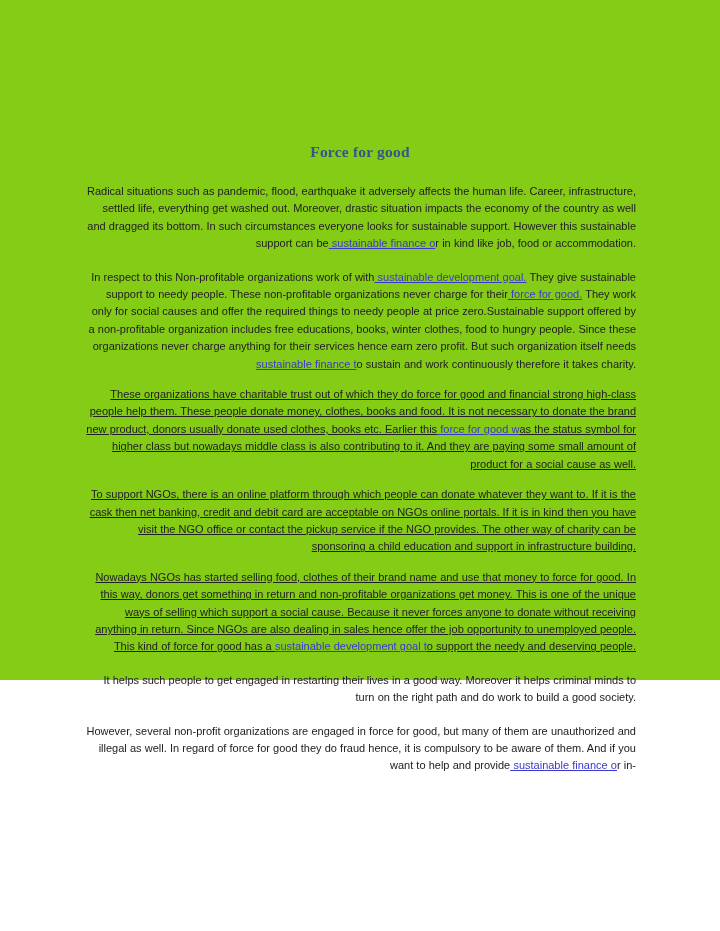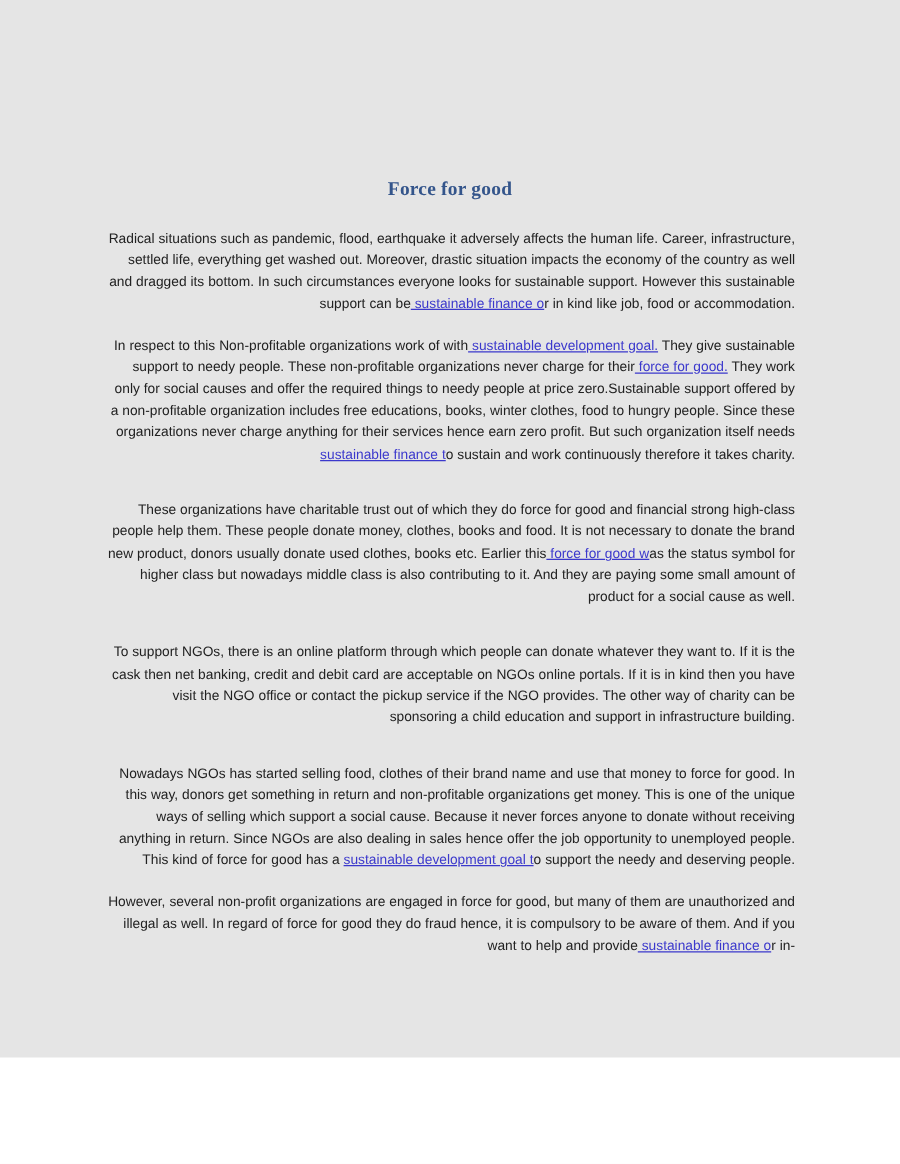--- a/index.html
+++ b/index.html
@@ -10,22 +10,22 @@
   }
   body {
     width: 720px;
     height: 931px;
     overflow: hidden;
     font-family: "Liberation Sans", sans-serif;
   }
   .page {
     position: relative;
     width: 720px;
-    height: 846px;
-    background: #e5e5e5;
+    height: 680px;
+    background: #84cc16;
     box-sizing: border-box;
   }
   .doc-title {
     position: absolute;
     top: 133px;
     left: 0;
     width: 720px;
     text-align: center;
     font-family: "Liberation Serif", serif;
     font-weight: bold;
@@ -44,21 +44,22 @@
     font-size: 11px;
     line-height: 17.4px;
     color: #212121;
     text-align: right;
     word-spacing: 0.1px;
   }
   .para + .para {
     margin-top: 16px;
   }
   .para.gap-before {
-    margin-top: 27px;
+    margin-top: 13px;
+    text-decoration: underline;
   }
   .lnk {
     color: #3b38cc;
     text-decoration: underline;
     text-underline-offset: 1px;
     cursor: pointer;
   }
 </style>
 </head>
 <body>
@@ -66,16 +67,17 @@
 <div class="page">
 
   <h1 class="doc-title">Force for good</h1>
 
   <div class="body-col">
       <p class="para"><span>Radical situations such as pandemic, flood, earthquake it adversely affects the human life. Career, infrastructure, settled life, everything get washed out. Moreover, drastic situation impacts the economy of the country as well and dragged its bottom. In such circumstances everyone looks for sustainable support. However this sustainable support can be</span><a class="lnk"> sustainable finance o</a><span>r in kind like job, food or accommodation.</span></p>
       <p class="para"><span>In respect to this Non-profitable organizations work of with</span><a class="lnk"> sustainable development goal.</a><span> They give sustainable support to needy people. These non-profitable organizations never charge for their</span><a class="lnk"> force for good.</a><span> They work only for social causes and offer the required things to needy people at price zero.Sustainable support offered by a non-profitable organization includes free educations, books, winter clothes, food to hungry people. Since these organizations never charge anything for their services hence earn zero profit. But such organization itself needs </span><a class="lnk">sustainable finance t</a><span>o sustain and work continuously therefore it takes charity.</span></p>
       <p class="para gap-before"><span>These organizations have charitable trust out of which they do force for good and financial strong high-class people help them. These people donate money, clothes, books and food. It is not necessary to donate the brand new product, donors usually donate used clothes, books etc. Earlier this</span><a class="lnk"> force for good w</a><span>as the status symbol for higher class but nowadays middle class is also contributing to it. And they are paying some small amount of product for a social cause as well.</span></p>
       <p class="para gap-before"><span>To support NGOs, there is an online platform through which people can donate whatever they want to. If it is the cask then net banking, credit and debit card are acceptable on NGOs online portals. If it is in kind then you have visit the NGO office or contact the pickup service if the NGO provides. The other way of charity can be sponsoring a child education and support in infrastructure building.</span></p>
       <p class="para gap-before"><span>Nowadays NGOs has started selling food, clothes of their brand name and use that money to force for good. In this way, donors get something in return and non-profitable organizations get money. This is one of the unique ways of selling which support a social cause. Because it never forces anyone to donate without receiving anything in return. Since NGOs are also dealing in sales hence offer the job opportunity to unemployed people. This kind of force for good has a </span><a class="lnk">sustainable development goal t</a><span>o support the needy and deserving people.</span></p>
+      <p class="para"><span>It helps such people to get engaged in restarting their lives in a good way. Moreover it helps criminal minds to turn on the right path and do work to build a good society.</span></p>
       <p class="para"><span>However, several non-profit organizations are engaged in force for good, but many of them are unauthorized and illegal as well. In regard of force for good they do fraud hence, it is compulsory to be aware of them. And if you want to help and provide</span><a class="lnk"> sustainable finance o</a><span>r in-</span></p>
     </div>
 
 </div>
 
 </body></html>

